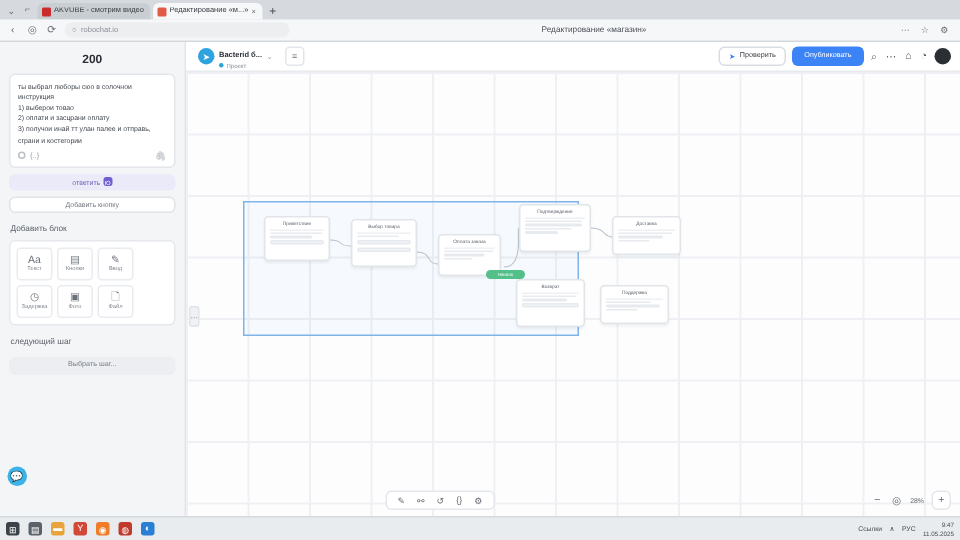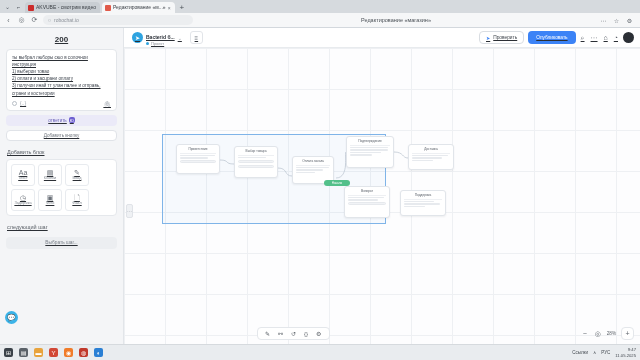--- a/index.html
+++ b/index.html
@@ -45,21 +45,21 @@
   .omni-lock { font-size:5px; color:#7d838a; }
   .omni-url { font-size:5px; color:#8b9098; white-space:nowrap; overflow:hidden; }
   .page-title-chrome {
     flex:1; text-align:center; font-size:5.5px; color:#4b5157;
     white-space:nowrap; overflow:hidden;
   }
   .chrome-right { display:flex; align-items:center; gap:4px; padding-right:2px; }
   .chrome-right .nav-icon { font-size:6px; }
 
   
-  .app { flex:1; display:flex; background:#bef264; min-height:0; position:relative;text-decoration:underline; }
+  .app { flex:1; display:flex; background:#bef264; min-height:0; position:relative; }
 
   
   .sidebar {
     width:124px; flex:0 0 124px; background:#f4f5f7;
     border-right:1px solid #e2e5e9; display:flex; flex-direction:column;
     padding:4px 6px; overflow:hidden;
   }
   .sidebar-title {
     text-align:center; font-size:8px; font-weight:bold; color:#2b2f35;
     padding:3px 0 5px;

